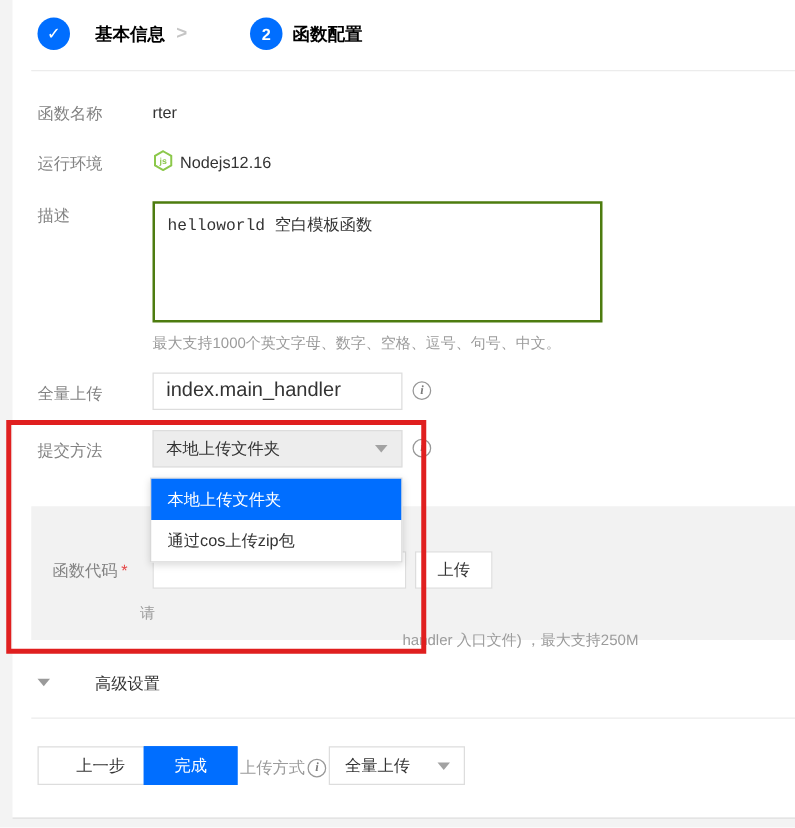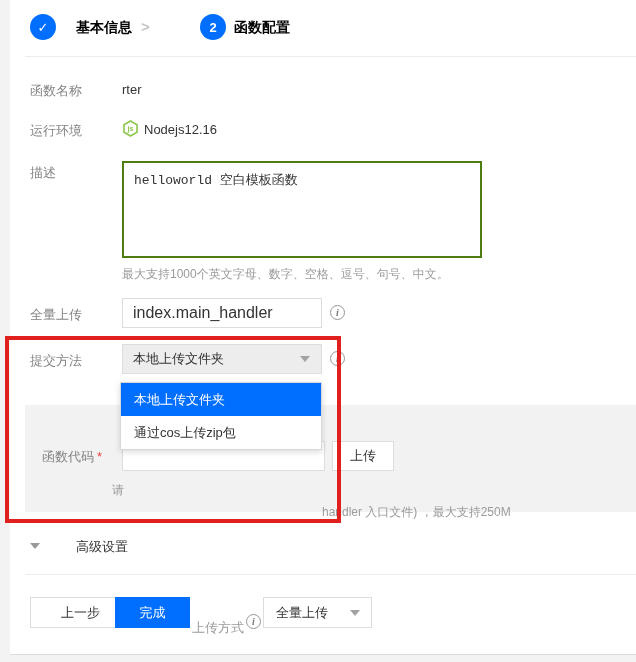--- a/index.html
+++ b/index.html
@@ -131,21 +131,21 @@
 
 <div class="abs red-box"></div>
 
 <div class="abs adv-caret" style="left:30px; top:543px;"></div>
 <div class="abs f-value" style="left:44px; top:538px; font-weight:500;margin-left:32px;">高级设置</div>
 <div class="abs" style="left:25px; top:574px; width:611px; height:1px; background:#ececec;"></div>
 
 <div class="abs btn" style="left:30px; top:597px; width:101px; height:31px;">上一步</div>
 <div class="abs btn btn-primary" style="left:115px; top:597px; width:75px; height:31px;">完成</div>
 <div class="abs" style="left:192px; top:605px; z-index:2; display:flex; align-items:center; gap:2px;">
-  <span class="hint" style="position:static; font-size:13px;margin-top:14px;">上传方式</span>
+  <span class="hint" style="position:static; font-size:13px;">上传方式</span>
   <span class="info-icon">
       <span>i</span>
     </span>
 </div>
 <div class="abs select-box" style="left:263px; top:597px; width:109px; height:31px; background:#fff; padding-left:12px;">
   <span>全量上传</span>
   <span class="select-caret"></span>
 </div>
 
 </body></html>

